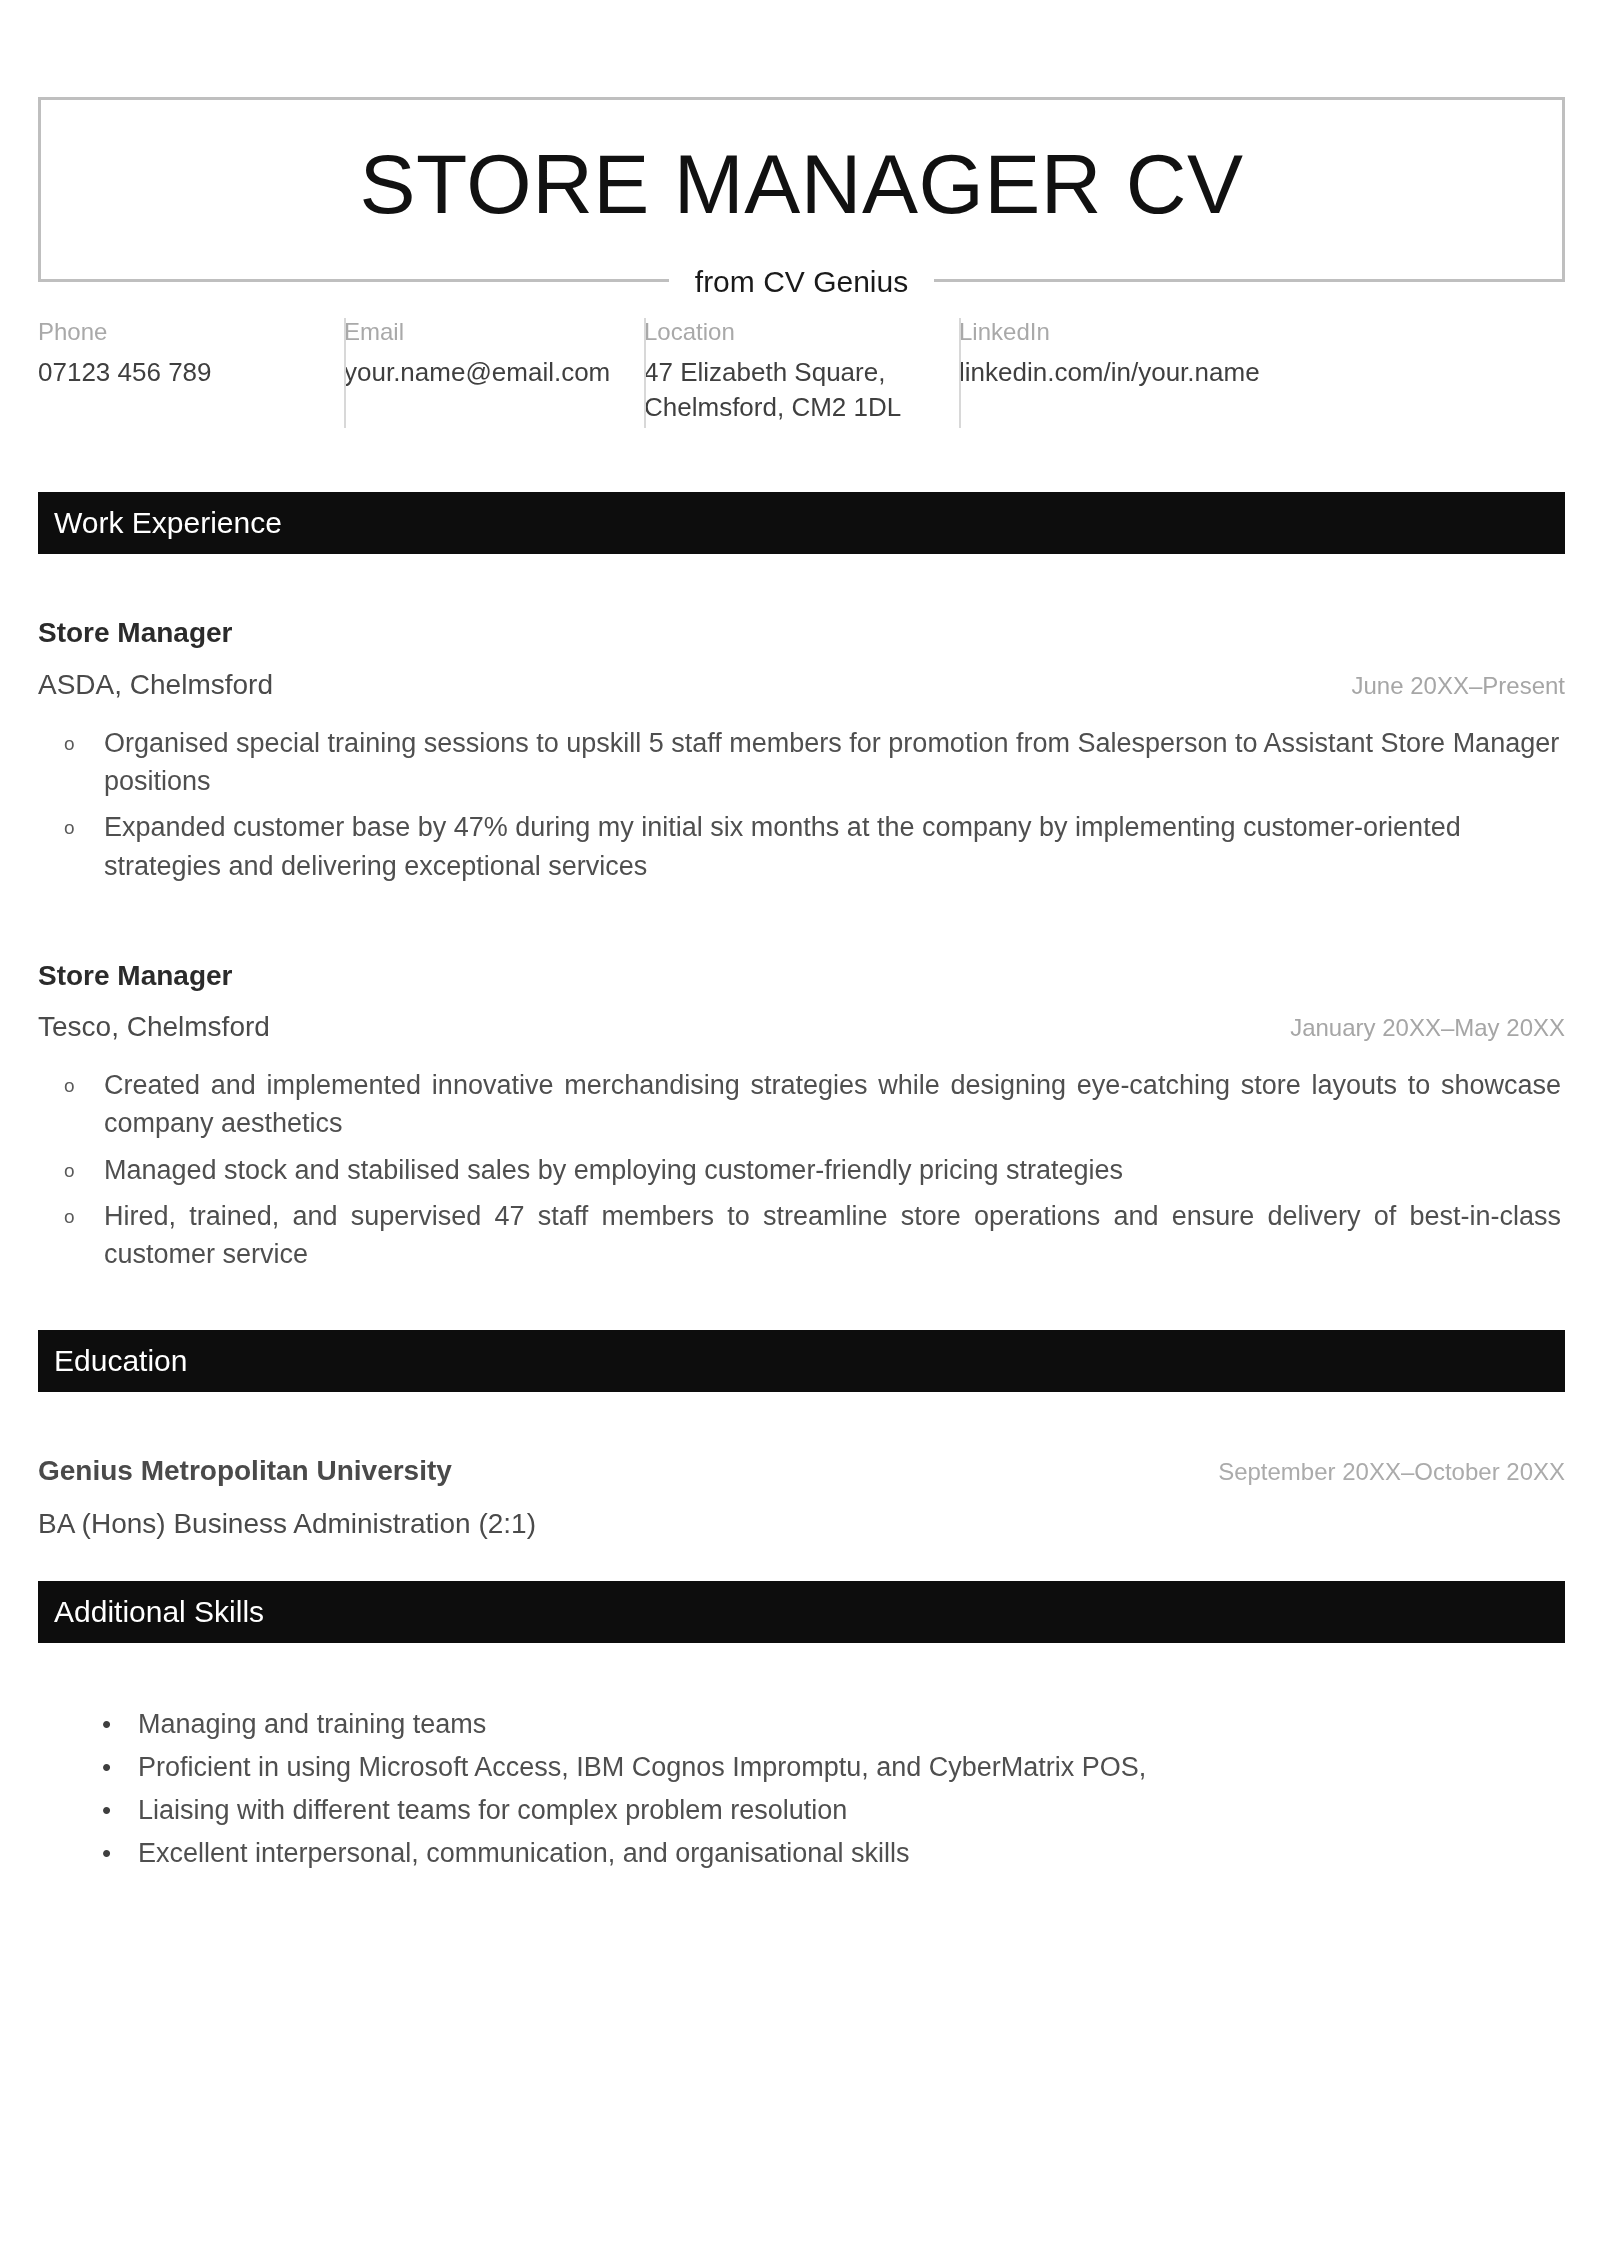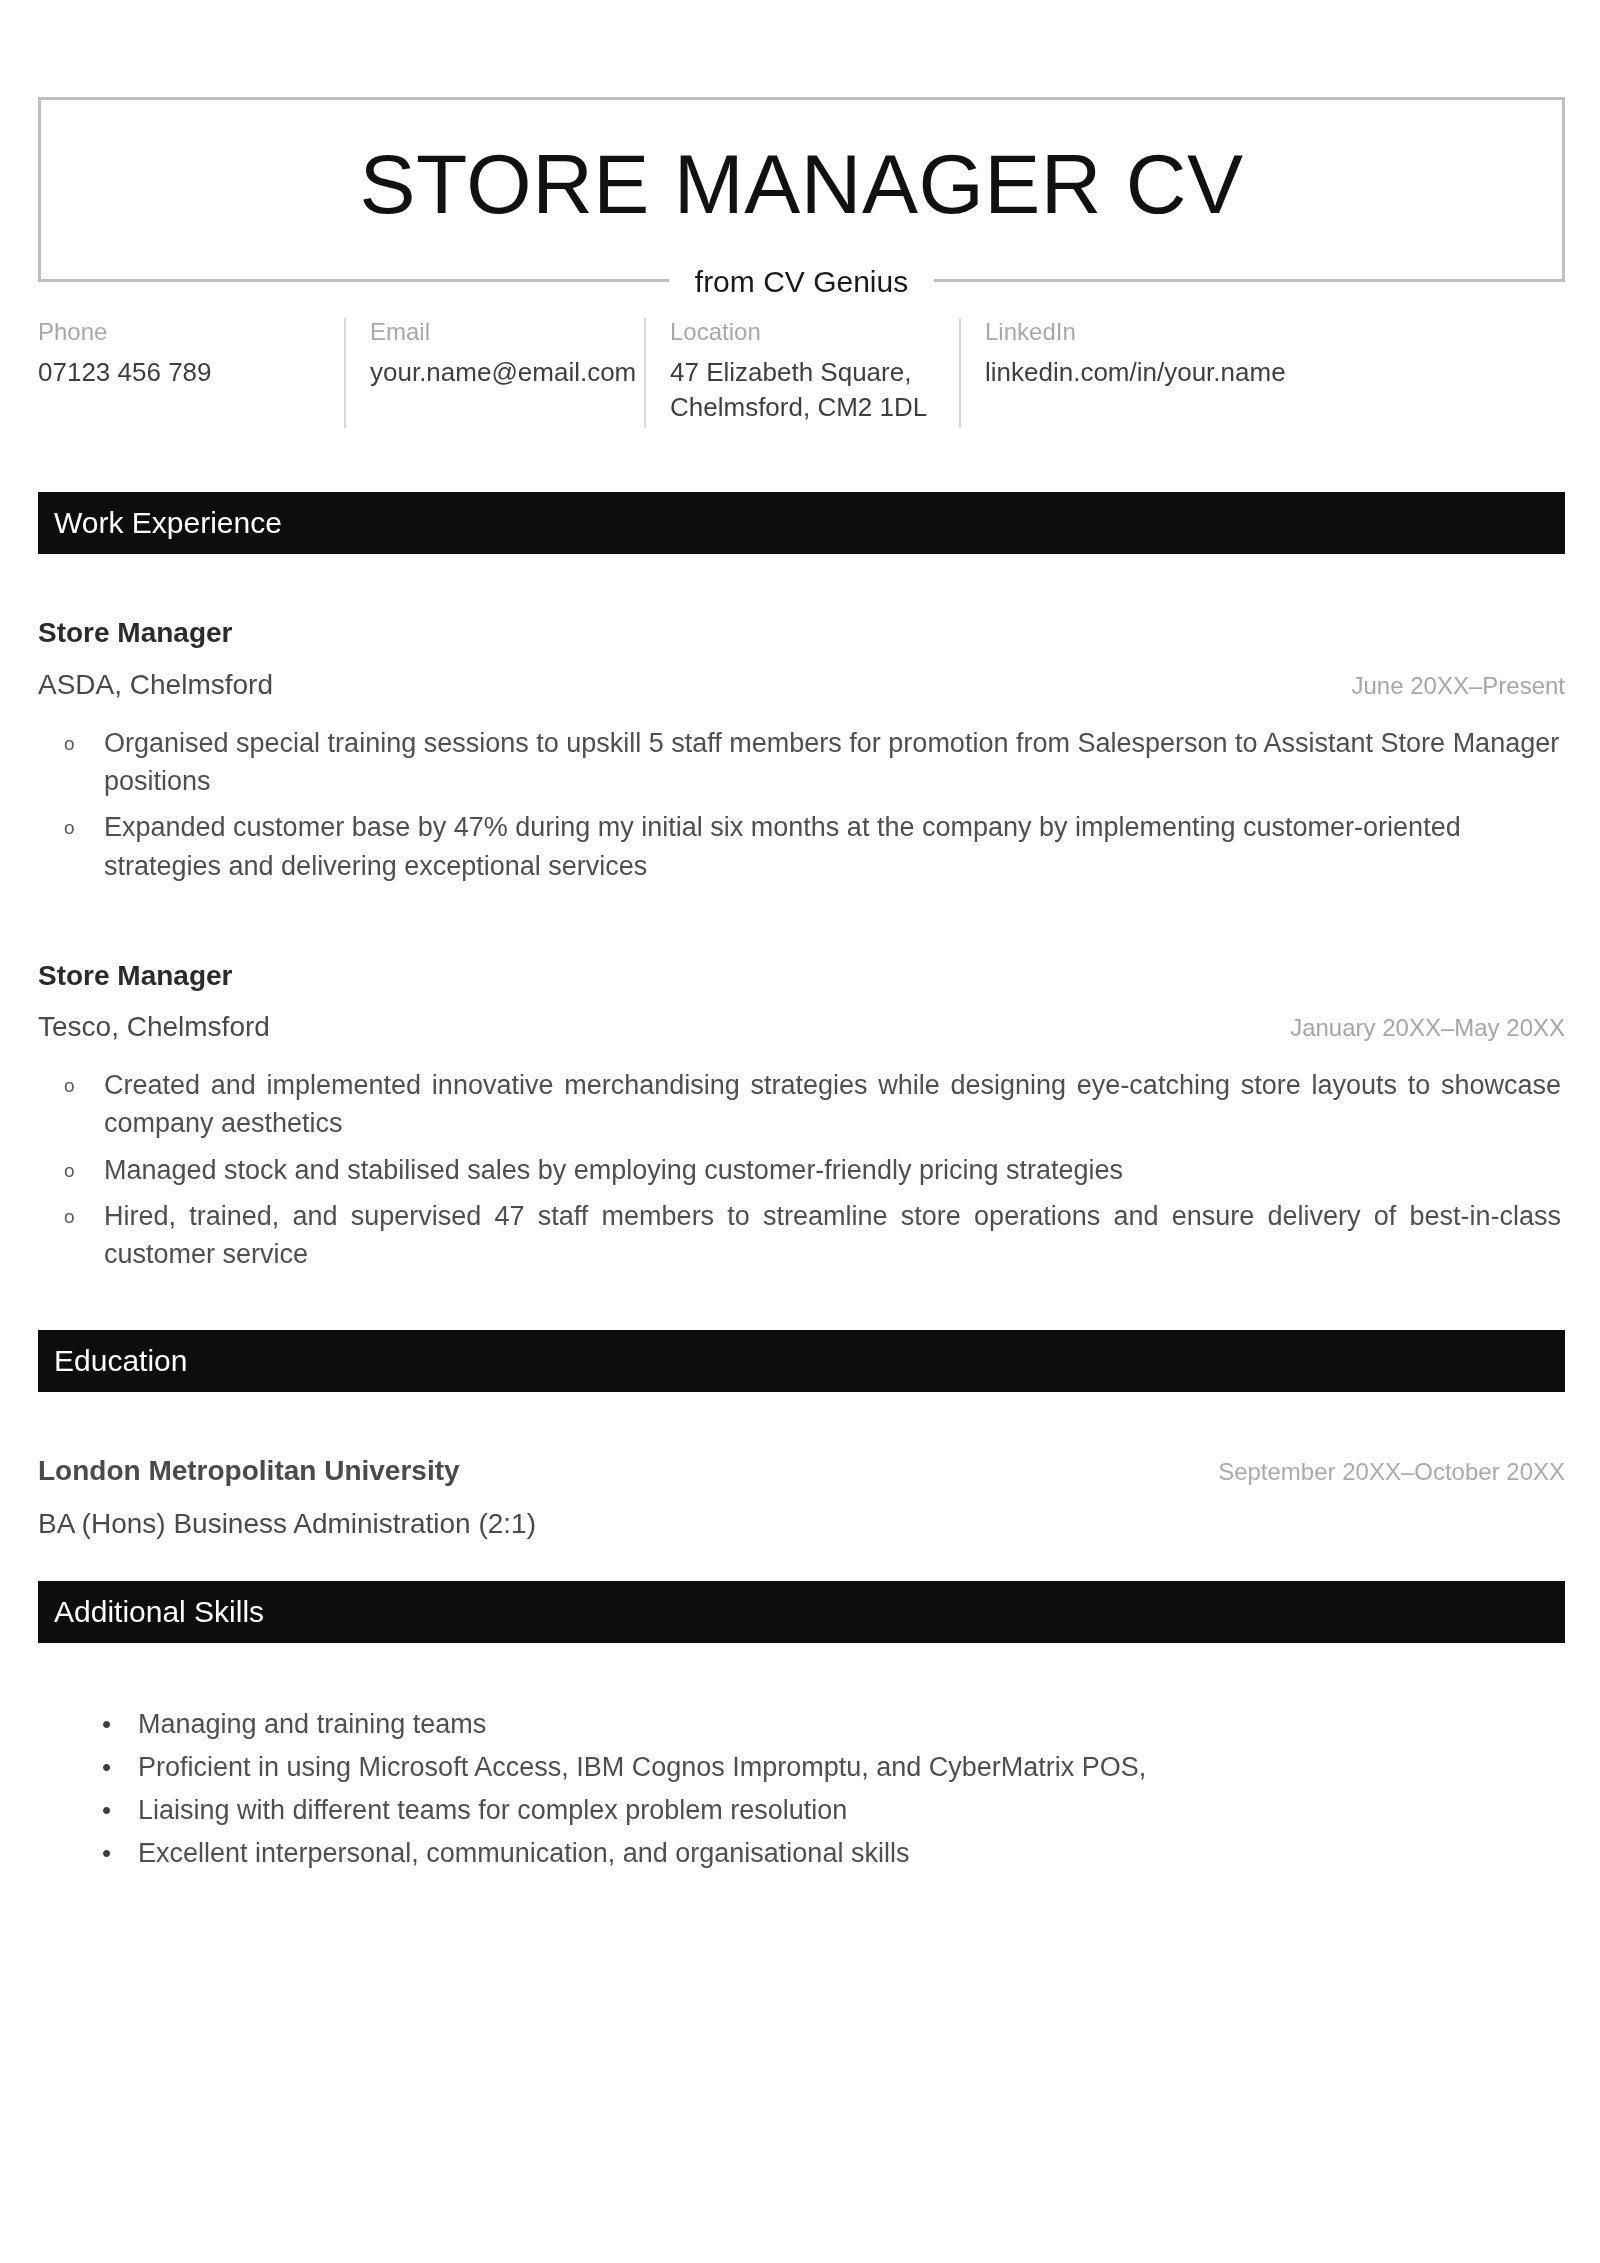--- a/index.html
+++ b/index.html
@@ -80,21 +80,20 @@
     display: flex;
     margin-top: 36px;
     padding-left: 0;
   }
   .contact-col {
     position: relative;
     padding-left: 0;
     padding-right: 20px;
   }
   .contact-col + .contact-col {
-    padding-left: 26px;
   }
   .contact-col + .contact-col::before {
     content: "";
     position: absolute;
     left: 0;
     top: 2px;
     bottom: -4px;
     width: 2px;
     background: #d8d8d8;
   }
@@ -301,21 +300,21 @@
         <li>Hired, trained, and supervised 47 staff members to streamline store operations and ensure delivery of best-in-class customer service</li>
       </ul>
     </div>
 
     <div class="section-bar sec-edu">
       <span class="section-bar-title">Education</span>
     </div>
 
     <div class="edu-entry">
       <div class="edu-row">
-        <span class="edu-school">London Metropolitan University</span>
+        <span class="edu-school">Genius Metropolitan University</span>
         <span class="edu-dates">September 20XX–October 20XX</span>
       </div>
       <div class="edu-degree">BA (Hons) Business Administration (2:1)</div>
     </div>
 
     <div class="section-bar sec-skills">
       <span class="section-bar-title">Additional Skills</span>
     </div>
 
     <ul class="skills">

